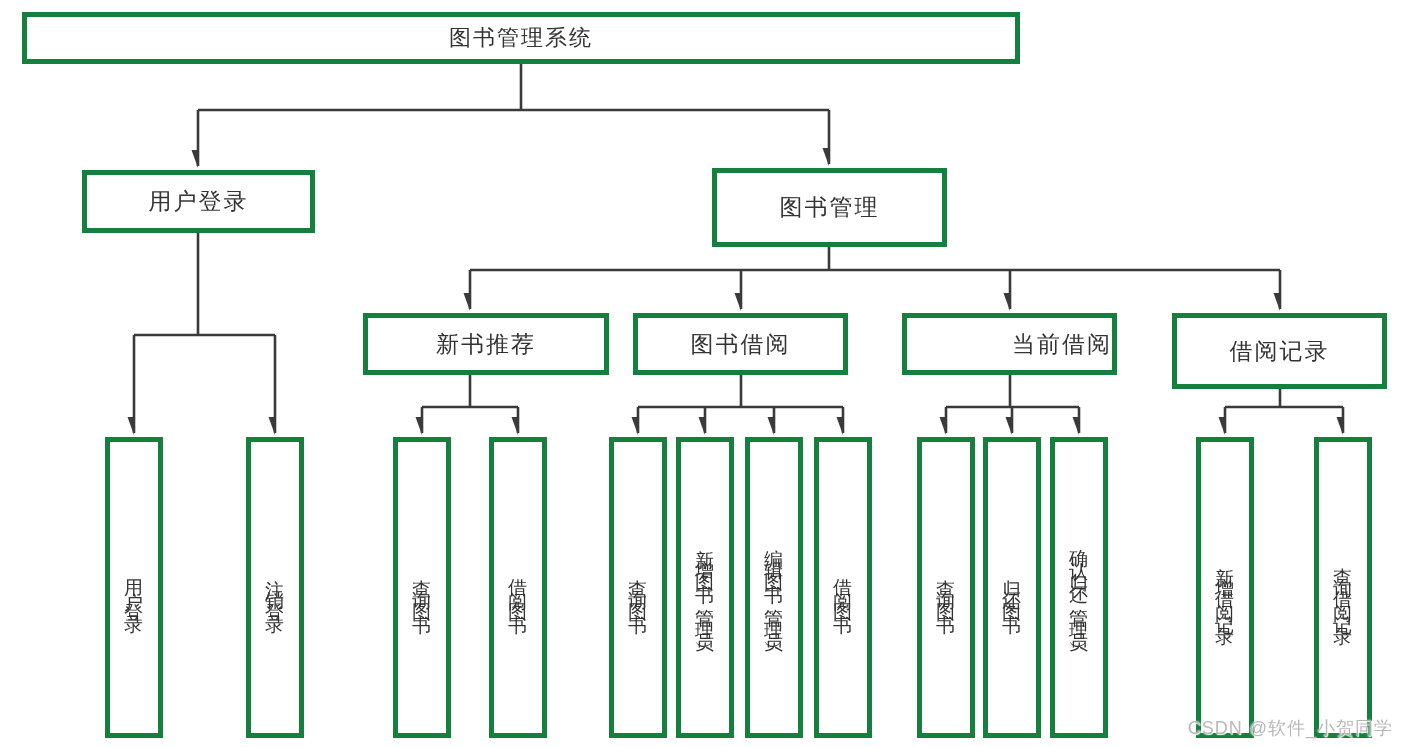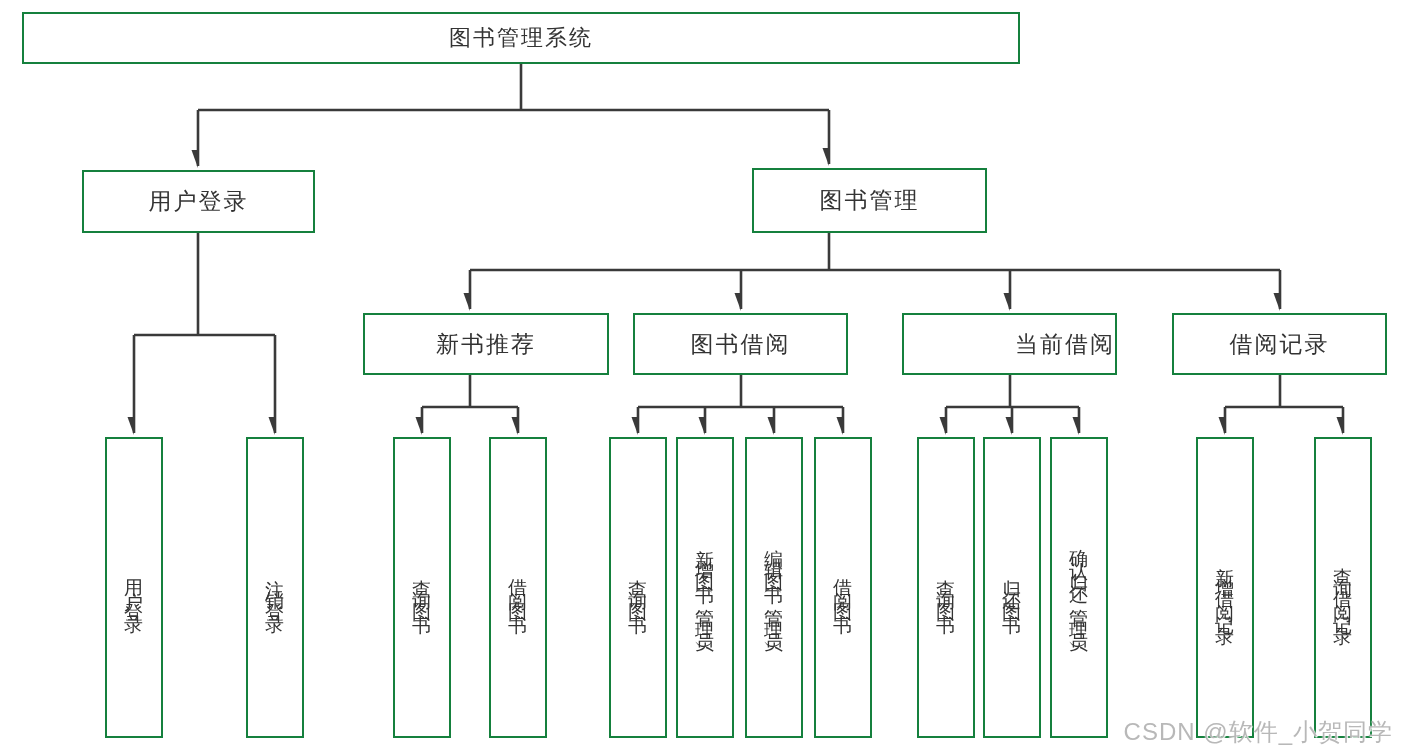--- a/index.html
+++ b/index.html
@@ -22,21 +22,21 @@
     position: absolute;
     left: 0;
     top: 0;
     width: 1405px;
     height: 747px;
     z-index: 1;
   }
   .node {
     position: absolute;
     box-sizing: border-box;
-    border: 2px solid #15803d;
+    border: 5px solid #15803d;
     background: #ffffff;
     display: flex;
     align-items: center;
     justify-content: center;
     z-index: 2;
   }
   .node--h span {
     font-size: 23px;
     letter-spacing: 2px;
     color: #333333;
@@ -49,21 +49,21 @@
     writing-mode: vertical-rl;
     text-orientation: mixed;
     font-size: 19px;
     letter-spacing: 12px;
     color: #333333;
     line-height: 1;
   }
   .watermark {
     position: absolute;
     z-index: 3;
-    font-size: 24px;
+    font-size: 18px;
     color: rgba(176, 176, 176, 0.9);
     text-shadow: 0 0 2px #ffffff, 1px 1px 1px #ffffff;
     white-space: nowrap;
     letter-spacing: 1px;
     margin-left: 32px;
   }
 </style>
 </head>
 <body>
 
@@ -119,34 +119,34 @@
     </g>
   </svg>
 
   <div class="node node--h node--root" style="left:22px; top:12px; width:998px; height:52px;">
     <span>图书管理系统</span>
   </div>
 
   <div class="node node--h" style="left:82px; top:170px; width:233px; height:63px;">
     <span>用户登录</span>
   </div>
-  <div class="node node--h" style="left:712px; top:168px; width:235px; height:65px;margin-left:40px;">
+  <div class="node node--h" style="left:712px; top:168px; width:235px; height:79px;">
     <span>图书管理</span>
   </div>
 
   <div class="node node--h" style="left:363px; top:313px; width:246px; height:62px;">
     <span>新书推荐</span>
   </div>
   <div class="node node--h" style="left:633px; top:313px; width:215px; height:62px;font-family:Liberation Serif, serif;">
     <span>图书借阅</span>
   </div>
   <div class="node node--h" style="left:902px; top:313px; width:215px; height:62px;justify-content:flex-end;">
     <span>当前借阅</span>
   </div>
-  <div class="node node--h" style="left:1172px; top:313px; width:215px; height:62px;">
+  <div class="node node--h" style="left:1172px; top:313px; width:215px; height:76px;">
     <span>借阅记录</span>
   </div>
 
   <div class="node node--v" style="left:105px; top:437px; width:58px; height:301px;">
     <span>用户登录</span>
   </div>
   <div class="node node--v" style="left:246px; top:437px; width:58px; height:301px;">
     <span>注销登录</span>
   </div>
   <div class="node node--v" style="left:393px; top:437px; width:58px; height:301px;">

